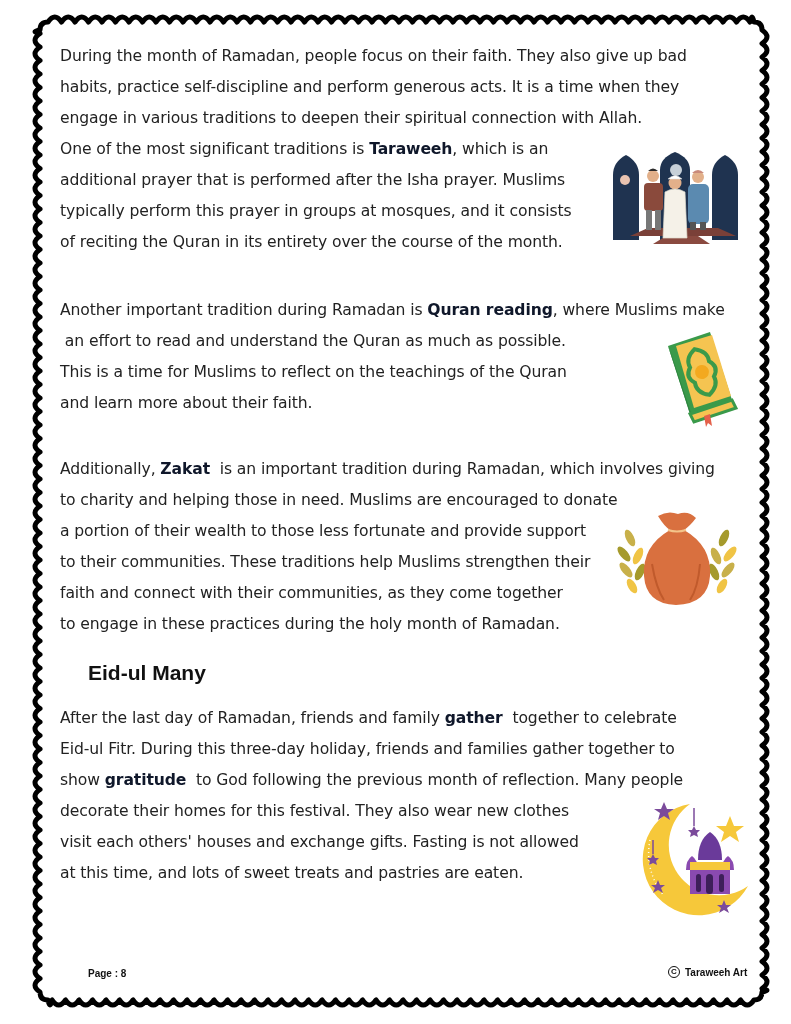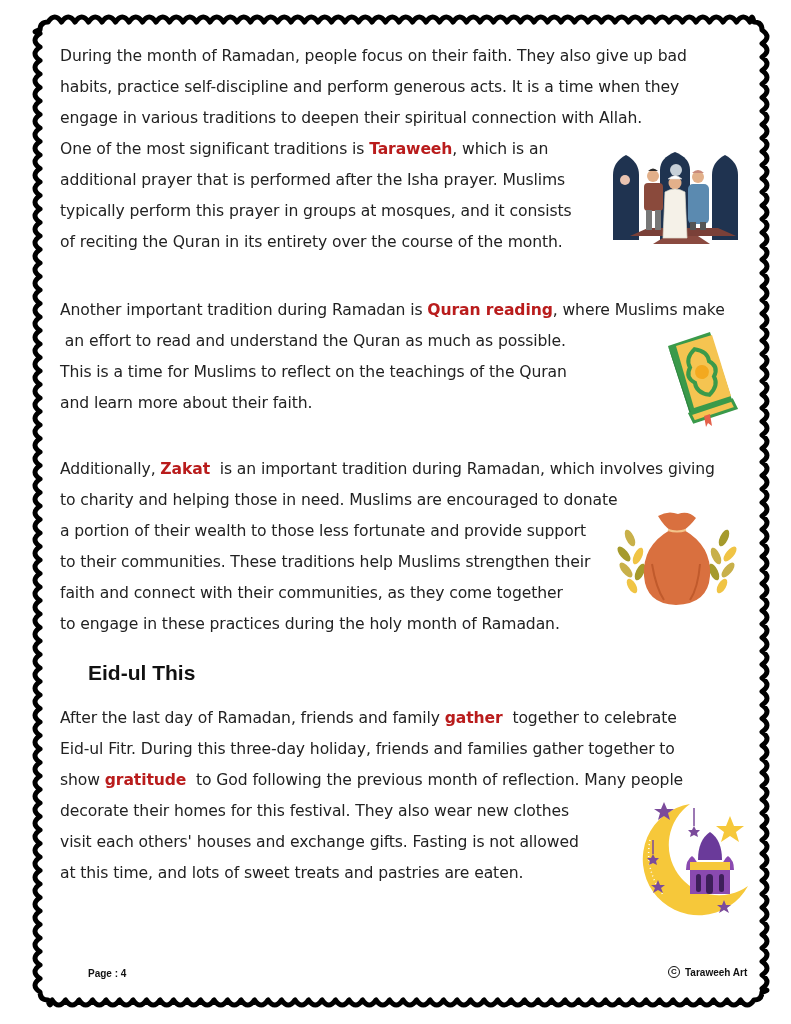--- a/index.html
+++ b/index.html
@@ -1,39 +1,39 @@
 <!DOCTYPE html>
 <html><head>
 <meta charset="utf-8">
 <style>
   html, body { margin: 0; padding: 0; background: #ffffff; }
   body { width: 791px; height: 1024px; position: relative; overflow: hidden; font-family: "DejaVu Sans", sans-serif; color: #222; }
   .frame-svg { position: absolute; left: 0; top: 0; width: 791px; height: 1024px; }
   .para { position: absolute; left: 60px; font-size: 15.6px; line-height: 31px; letter-spacing: -0.1px; white-space: pre; }
-  .para b { font-weight: bold; color: #b91c1c; }
+  .para b { font-weight: bold; color: #0f172a; }
   .line { display: block; height: 31px; }
   .heading { position: absolute; left: 88px; top: 661px; font-size: 21px; font-weight: bold; color: #111; font-family: "Liberation Sans", sans-serif; }
   .footer-page { position: absolute; left: 88px; top: 968px; font-size: 10px; font-weight: bold; font-family: "Liberation Sans", sans-serif; color: #111; }
   .footer-brand { position: absolute; left: 668px; top: 966px; font-size: 10px; font-weight: bold; font-family: "Liberation Sans", sans-serif; color: #111; display: flex; align-items: center; gap: 5px; }
   .copy-icon { width: 12px; height: 12px; border: 1.6px solid #111; border-radius: 50%; display: inline-flex; align-items: center; justify-content: center; font-size: 8px; line-height: 1; box-sizing: border-box; }
   .illus { position: absolute; }
 </style>
 </head>
 <body>
 
 <svg class="frame-svg" viewBox="0 0 791 1024" xmlns="http://www.w3.org/2000/svg">
   <g id="border-group" fill="none" stroke="#000" stroke-width="5" stroke-linecap="round" stroke-linejoin="round">
       <path d="M40 30 Q40 22 48 22 Q54.75 12 61.5 22 Q68.25 12 75 22 Q81.75 12 88.5 22 Q95.25 12 102 22 Q108.75 12 115.5 22 Q122.25 12 129 22 Q135.75 12 142.5 22 Q149.25 12 156 22 Q162.75 12 169.5 22 Q176.25 12 183 22 Q189.75 12 196.5 22 Q203.25 12 210 22 Q216.75 12 223.5 22 Q230.25 12 237 22 Q243.75 12 250.5 22 Q257.25 12 264 22 Q270.75 12 277.5 22 Q284.25 12 291 22 Q297.75 12 304.5 22 Q311.25 12 318 22 Q324.75 12 331.5 22 Q338.25 12 345 22 Q351.75 12 358.5 22 Q365.25 12 372 22 Q378.75 12 385.5 22 Q392.25 12 399 22 Q405.75 12 412.5 22 Q419.25 12 426 22 Q432.75 12 439.5 22 Q446.25 12 453 22 Q459.75 12 466.5 22 Q473.25 12 480 22 Q486.75 12 493.5 22 Q500.25 12 507 22 Q513.75 12 520.5 22 Q527.25 12 534 22 Q540.75 12 547.5 22 Q554.25 12 561 22 Q567.75 12 574.5 22 Q581.25 12 588 22 Q594.75 12 601.5 22 Q608.25 12 615 22 Q621.75 12 628.5 22 Q635.25 12 642 22 Q648.75 12 655.5 22 Q662.25 12 669 22 Q675.75 12 682.5 22 Q689.25 12 696 22 Q702.75 12 709.5 22 Q716.25 12 723 22 Q729.75 12 736.5 22 Q743.25 12 750 22 Q752 12 754 22 Q762 22 762 30 Q772 36.75 762 43.5 Q772 50.25 762 57 Q772 63.75 762 70.5 Q772 77.25 762 84 Q772 90.75 762 97.5 Q772 104.25 762 111 Q772 117.75 762 124.5 Q772 131.25 762 138 Q772 144.75 762 151.5 Q772 158.25 762 165 Q772 171.75 762 178.5 Q772 185.25 762 192 Q772 198.75 762 205.5 Q772 212.25 762 219 Q772 225.75 762 232.5 Q772 239.25 762 246 Q772 252.75 762 259.5 Q772 266.25 762 273 Q772 279.75 762 286.5 Q772 293.25 762 300 Q772 306.75 762 313.5 Q772 320.25 762 327 Q772 333.75 762 340.5 Q772 347.25 762 354 Q772 360.75 762 367.5 Q772 374.25 762 381 Q772 387.75 762 394.5 Q772 401.25 762 408 Q772 414.75 762 421.5 Q772 428.25 762 435 Q772 441.75 762 448.5 Q772 455.25 762 462 Q772 468.75 762 475.5 Q772 482.25 762 489 Q772 495.75 762 502.5 Q772 509.25 762 516 Q772 522.75 762 529.5 Q772 536.25 762 543 Q772 549.75 762 556.5 Q772 563.25 762 570 Q772 576.75 762 583.5 Q772 590.25 762 597 Q772 603.75 762 610.5 Q772 617.25 762 624 Q772 630.75 762 637.5 Q772 644.25 762 651 Q772 657.75 762 664.5 Q772 671.25 762 678 Q772 684.75 762 691.5 Q772 698.25 762 705 Q772 711.75 762 718.5 Q772 725.25 762 732 Q772 738.75 762 745.5 Q772 752.25 762 759 Q772 765.75 762 772.5 Q772 779.25 762 786 Q772 792.75 762 799.5 Q772 806.25 762 813 Q772 819.75 762 826.5 Q772 833.25 762 840 Q772 846.75 762 853.5 Q772 860.25 762 867 Q772 873.75 762 880.5 Q772 887.25 762 894 Q772 900.75 762 907.5 Q772 914.25 762 921 Q772 927.75 762 934.5 Q772 941.25 762 948 Q772 954.75 762 961.5 Q772 968.25 762 975 Q772 981.75 762 988.5 Q772 990.25 762 992 Q762 1000 754 1000 Q747.25 1010 740.5 1000 Q733.75 1010 727 1000 Q720.25 1010 713.5 1000 Q706.75 1010 700 1000 Q693.25 1010 686.5 1000 Q679.75 1010 673 1000 Q666.25 1010 659.5 1000 Q652.75 1010 646 1000 Q639.25 1010 632.5 1000 Q625.75 1010 619 1000 Q612.25 1010 605.5 1000 Q598.75 1010 592 1000 Q585.25 1010 578.5 1000 Q571.75 1010 565 1000 Q558.25 1010 551.5 1000 Q544.75 1010 538 1000 Q531.25 1010 524.5 1000 Q517.75 1010 511 1000 Q504.25 1010 497.5 1000 Q490.75 1010 484 1000 Q477.25 1010 470.5 1000 Q463.75 1010 457 1000 Q450.25 1010 443.5 1000 Q436.75 1010 430 1000 Q423.25 1010 416.5 1000 Q409.75 1010 403 1000 Q396.25 1010 389.5 1000 Q382.75 1010 376 1000 Q369.25 1010 362.5 1000 Q355.75 1010 349 1000 Q342.25 1010 335.5 1000 Q328.75 1010 322 1000 Q315.25 1010 308.5 1000 Q301.75 1010 295 1000 Q288.25 1010 281.5 1000 Q274.75 1010 268 1000 Q261.25 1010 254.5 1000 Q247.75 1010 241 1000 Q234.25 1010 227.5 1000 Q220.75 1010 214 1000 Q207.25 1010 200.5 1000 Q193.75 1010 187 1000 Q180.25 1010 173.5 1000 Q166.75 1010 160 1000 Q153.25 1010 146.5 1000 Q139.75 1010 133 1000 Q126.25 1010 119.5 1000 Q112.75 1010 106 1000 Q99.25 1010 92.5 1000 Q85.75 1010 79 1000 Q72.25 1010 65.5 1000 Q58.75 1010 52 1000 Q50 1010 48 1000 Q40 1000 40 992 Q30 985.25 40 978.5 Q30 971.75 40 965 Q30 958.25 40 951.5 Q30 944.75 40 938 Q30 931.25 40 924.5 Q30 917.75 40 911 Q30 904.25 40 897.5 Q30 890.75 40 884 Q30 877.25 40 870.5 Q30 863.75 40 857 Q30 850.25 40 843.5 Q30 836.75 40 830 Q30 823.25 40 816.5 Q30 809.75 40 803 Q30 796.25 40 789.5 Q30 782.75 40 776 Q30 769.25 40 762.5 Q30 755.75 40 749 Q30 742.25 40 735.5 Q30 728.75 40 722 Q30 715.25 40 708.5 Q30 701.75 40 695 Q30 688.25 40 681.5 Q30 674.75 40 668 Q30 661.25 40 654.5 Q30 647.75 40 641 Q30 634.25 40 627.5 Q30 620.75 40 614 Q30 607.25 40 600.5 Q30 593.75 40 587 Q30 580.25 40 573.5 Q30 566.75 40 560 Q30 553.25 40 546.5 Q30 539.75 40 533 Q30 526.25 40 519.5 Q30 512.75 40 506 Q30 499.25 40 492.5 Q30 485.75 40 479 Q30 472.25 40 465.5 Q30 458.75 40 452 Q30 445.25 40 438.5 Q30 431.75 40 425 Q30 418.25 40 411.5 Q30 404.75 40 398 Q30 391.25 40 384.5 Q30 377.75 40 371 Q30 364.25 40 357.5 Q30 350.75 40 344 Q30 337.25 40 330.5 Q30 323.75 40 317 Q30 310.25 40 303.5 Q30 296.75 40 290 Q30 283.25 40 276.5 Q30 269.75 40 263 Q30 256.25 40 249.5 Q30 242.75 40 236 Q30 229.25 40 222.5 Q30 215.75 40 209 Q30 202.25 40 195.5 Q30 188.75 40 182 Q30 175.25 40 168.5 Q30 161.75 40 155 Q30 148.25 40 141.5 Q30 134.75 40 128 Q30 121.25 40 114.5 Q30 107.75 40 101 Q30 94.25 40 87.5 Q30 80.75 40 74 Q30 67.25 40 60.5 Q30 53.75 40 47 Q30 40.25 40 33.5 Q30 31.75 40 30 Z"></path>
     </g>
 </svg>
 
 <div class="para" style="top:41px;"><span class="line"><span>During the month of Ramadan, people focus on their faith. They also give up bad</span></span><span class="line"><span>habits, practice self-discipline and perform generous acts. It is a time when they</span></span><span class="line"><span>engage in various traditions to deepen their spiritual connection with Allah.</span></span><span class="line"><span>One of the most significant traditions is </span><b>Taraweeh</b><span>, which is an</span></span><span class="line"><span>additional prayer that is performed after the Isha prayer. Muslims</span></span><span class="line"><span>typically perform this prayer in groups at mosques, and it consists</span></span><span class="line"><span>of reciting the Quran in its entirety over the course of the month.</span></span></div>
 <div class="para" style="top:295px;"><span class="line"><span>Another important tradition during Ramadan is </span><b>Quran reading</b><span>, where Muslims make</span></span><span class="line"><span> an effort to read and understand the Quran as much as possible.</span></span><span class="line"><span>This is a time for Muslims to reflect on the teachings of the Quran</span></span><span class="line"><span>and learn more about their faith.</span></span></div>
 <div class="para" style="top:454px;"><span class="line"><span>Additionally, </span><b>Zakat</b><span>  is an important tradition during Ramadan, which involves giving</span></span><span class="line"><span>to charity and helping those in need. Muslims are encouraged to donate</span></span><span class="line"><span>a portion of their wealth to those less fortunate and provide support</span></span><span class="line"><span>to their communities. These traditions help Muslims strengthen their</span></span><span class="line"><span>faith and connect with their communities, as they come together</span></span><span class="line"><span>to engage in these practices during the holy month of Ramadan.</span></span></div>
-<div class="heading">Eid-ul This</div>
+<div class="heading">Eid-ul Many</div>
 <div class="para" style="top:703px;"><span class="line"><span>After the last day of Ramadan, friends and family </span><b>gather</b><span>  together to celebrate</span></span><span class="line"><span>Eid-ul Fitr. During this three-day holiday, friends and families gather together to</span></span><span class="line"><span>show </span><b>gratitude</b><span>  to God following the previous month of reflection. Many people</span></span><span class="line"><span>decorate their homes for this festival. They also wear new clothes</span></span><span class="line"><span>visit each others' houses and exchange gifts. Fasting is not allowed</span></span><span class="line"><span>at this time, and lots of sweet treats and pastries are eaten.</span></span></div>
 
 <svg class="illus" style="left:608px; top:150px;" width="135" height="95" viewBox="0 0 135 95">
 
   <path d="M5 90 V25 Q5 12 18 5 Q31 12 31 25 V90 Z" fill="#1f3350"></path>
   <path d="M52 90 V20 Q52 8 67 2 Q82 8 82 20 V90 Z" fill="#1f3350"></path>
   <path d="M104 90 V25 Q104 12 117 5 Q130 12 130 25 V90 Z" fill="#1f3350"></path>
   <circle cx="17" cy="30" r="5" fill="#e9c3b0"></circle>
 
   <path d="M22 86 L40 78 L110 78 L128 86 Z" fill="#7a4038"></path>
@@ -113,17 +113,17 @@
   <path d="M68 60 Q68 40 80 32 Q92 40 92 60 Z" fill="#6a3a9a"></path>
   <path d="M56 70 Q56 60 62 56 Q68 60 68 70 Z" fill="#8a4ab0"></path>
   <path d="M92 70 Q92 60 98 56 Q104 60 104 70 Z" fill="#8a4ab0"></path>
   <rect x="60" y="62" width="40" height="8" fill="#f6c83a"></rect>
   <rect x="60" y="70" width="40" height="24" fill="#8a4ab0"></rect>
   <rect x="66" y="74" width="5" height="18" rx="2.5" fill="#3d1f5a"></rect>
   <rect x="76" y="74" width="7" height="20" rx="3.5" fill="#3d1f5a"></rect>
   <rect x="89" y="74" width="5" height="18" rx="2.5" fill="#3d1f5a"></rect>
 </svg>
 
-<div class="footer-page">Page : 4</div>
+<div class="footer-page">Page : 8</div>
 <div class="footer-brand">
   <span class="copy-icon">C</span>
   <span>Taraweeh Art</span>
 </div>
 
 </body></html>

